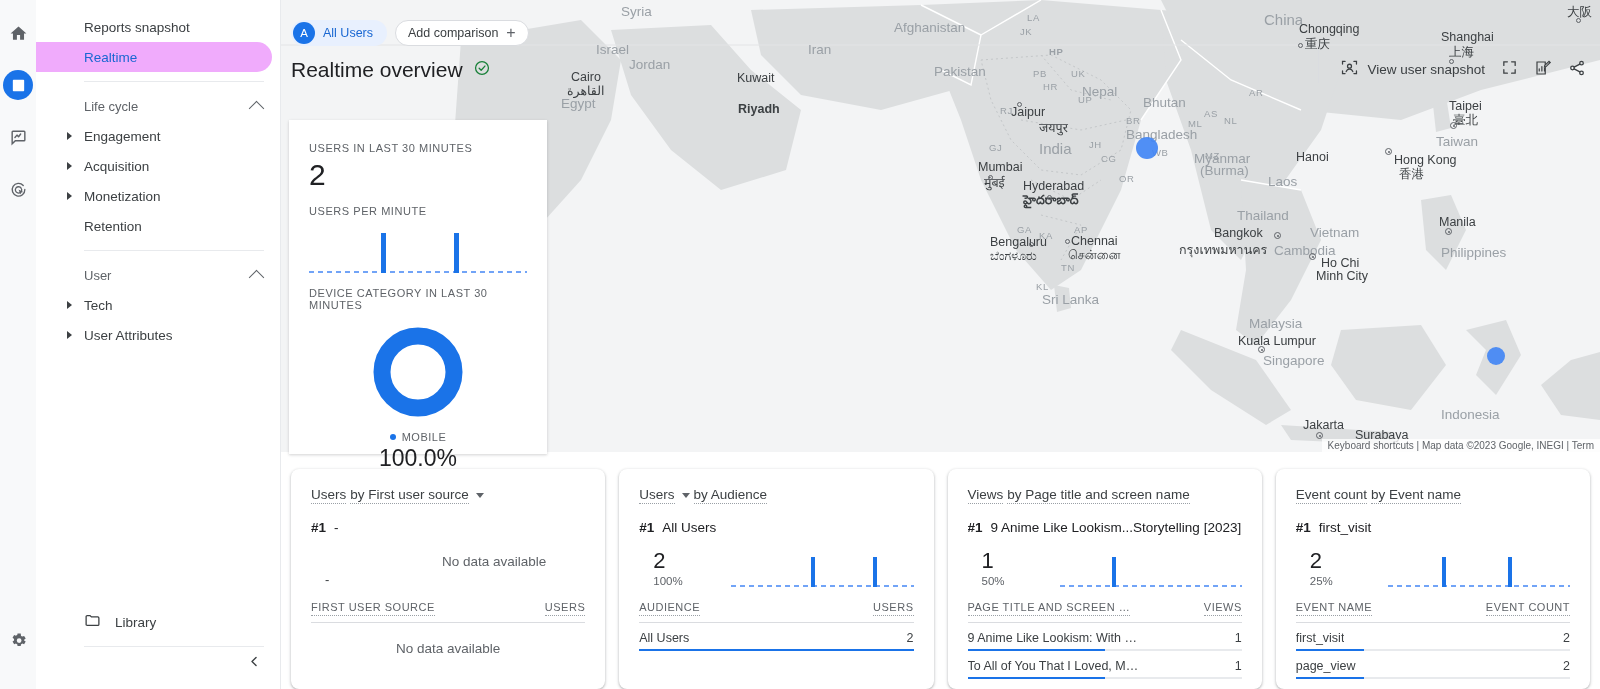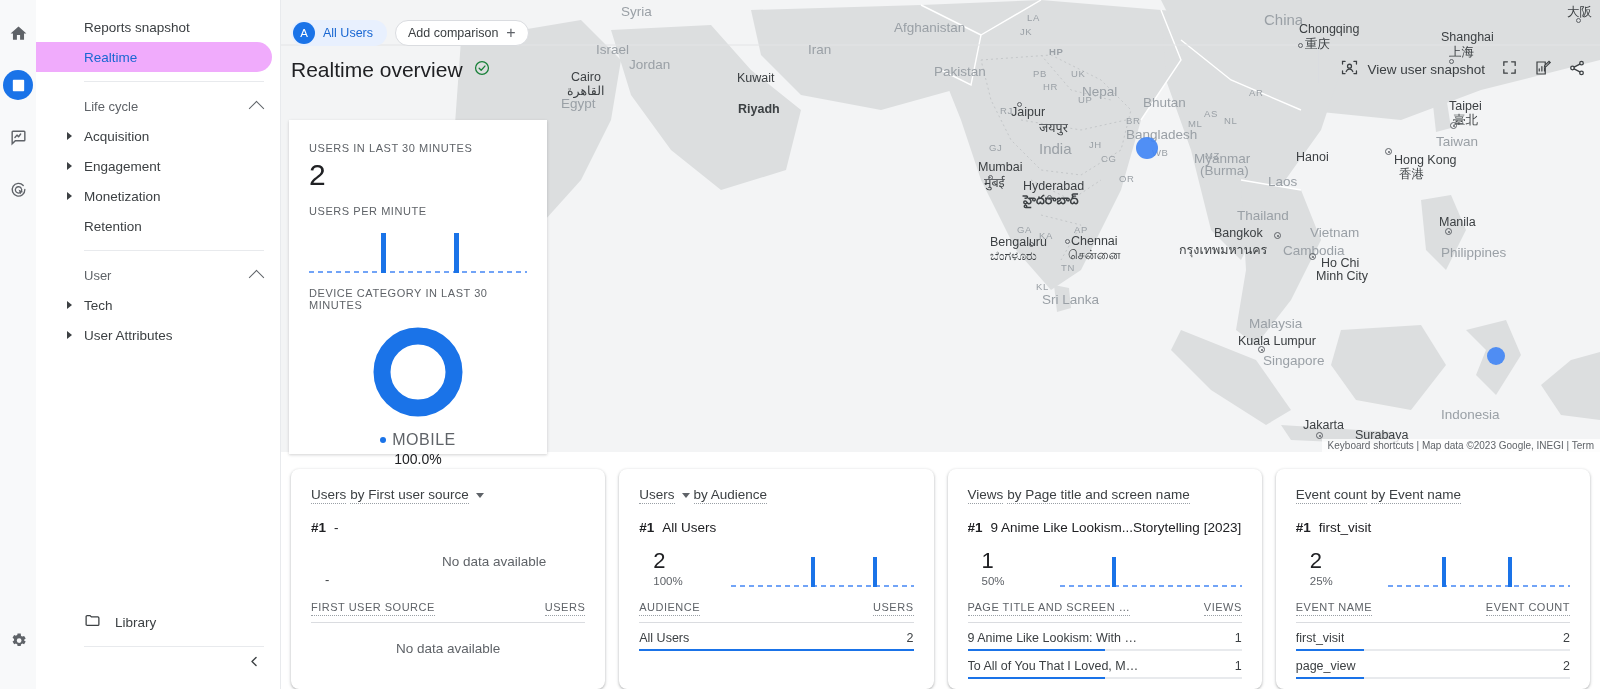--- a/index.html
+++ b/index.html
@@ -213,22 +213,22 @@
   .sparkline { position: relative; height: 46px; margin: 10px 0 14px; }
   .spark-axis {
     position: absolute; left: 0; right: 0; bottom: 0; height: 2px;
     background: repeating-linear-gradient(to right, #4285f4 0 5px, transparent 5px 9px);
     opacity: .75;
   }
   .spark-bar { position: absolute; bottom: 0; width: 5px; background: #1a73e8; }
   .donut-wrap { display: flex; flex-direction: column; align-items: center; margin-top: 12px; }
   .legend-row { display: flex; align-items: center; gap: 6px; margin-top: 10px; }
   .legend-dot { width: 6px; height: 6px; border-radius: 50%; background: #1a73e8; }
-  .legend-label { font-size: 16px; color: #5f6368; letter-spacing: .5px; text-transform: uppercase; }
-  .legend-pct { font-size: 14px; color: #202124; margin-top: 2px; }
+  .legend-label { font-size: 11px; color: #5f6368; letter-spacing: .5px; text-transform: uppercase; }
+  .legend-pct { font-size: 23px; color: #202124; margin-top: 2px; }
 
   
   .cards {
     position: absolute; left: 0; right: 0; top: 452px; bottom: 0;
     background: #fff;
     display: flex; gap: 14px;
     padding: 17px 10px 0 10px;
   }
   .card {
     flex: 1;
@@ -336,25 +336,25 @@
     </div>
 
     <div class="nav-sep"></div>
 
     <div class="nav-group">
       <span>Life cycle</span>
       <span class="chev-up"></span>
     </div>
     <div class="nav-sub">
       <span class="caret"></span>
-      <span>Acquisition</span>
+      <span>Engagement</span>
     </div>
     <div class="nav-sub">
       <span class="caret"></span>
-      <span>Engagement</span>
+      <span>Acquisition</span>
     </div>
     <div class="nav-sub">
       <span class="caret"></span>
       <span>Monetization</span>
     </div>
     <div class="nav-sub noCaret">
       <span>Retention</span>
     </div>
 
     <div class="nav-sep"></div>
@@ -459,21 +459,21 @@
       <div class="map-label big" style="left:983px;top:11px;">China</div>
       <div class="map-label" style="left:801px;top:84px;">Nepal</div>
       <div class="map-label" style="left:862px;top:95px;">Bhutan</div>
       <div class="map-label" style="left:845px;top:127px;">Bangladesh</div>
       <div class="map-label big" style="left:758px;top:140px;">India</div>
       <div class="map-label" style="left:913px;top:151px;">Myanmar</div>
       <div class="map-label" style="left:919px;top:163px;">(Burma)</div>
       <div class="map-label" style="left:987px;top:174px;">Laos</div>
       <div class="map-label" style="left:956px;top:208px;">Thailand</div>
       <div class="map-label" style="left:1029px;top:225px;">Vietnam</div>
-      <div class="map-label" style="left:993px;top:243px;margin-left:9px;">Cambodia</div>
+      <div class="map-label" style="left:993px;top:243px;">Cambodia</div>
       <div class="map-label" style="left:761px;top:292px;">Sri Lanka</div>
       <div class="map-label" style="left:1160px;top:245px;">Philippines</div>
       <div class="map-label" style="left:968px;top:316px;">Malaysia</div>
       <div class="map-label" style="left:982px;top:353px;">Singapore</div>
       <div class="map-label" style="left:1160px;top:407px;">Indonesia</div>
       <div class="map-label" style="left:1155px;top:134px;">Taiwan</div>
 
       <div class="map-label city" style="left:290px;top:70px;">Cairo</div>
       <div class="map-label city" style="left:286px;top:83px;">القاهرة</div>
       <div class="map-label city" style="left:457px;top:102px;font-weight:700;">Riyadh</div>

